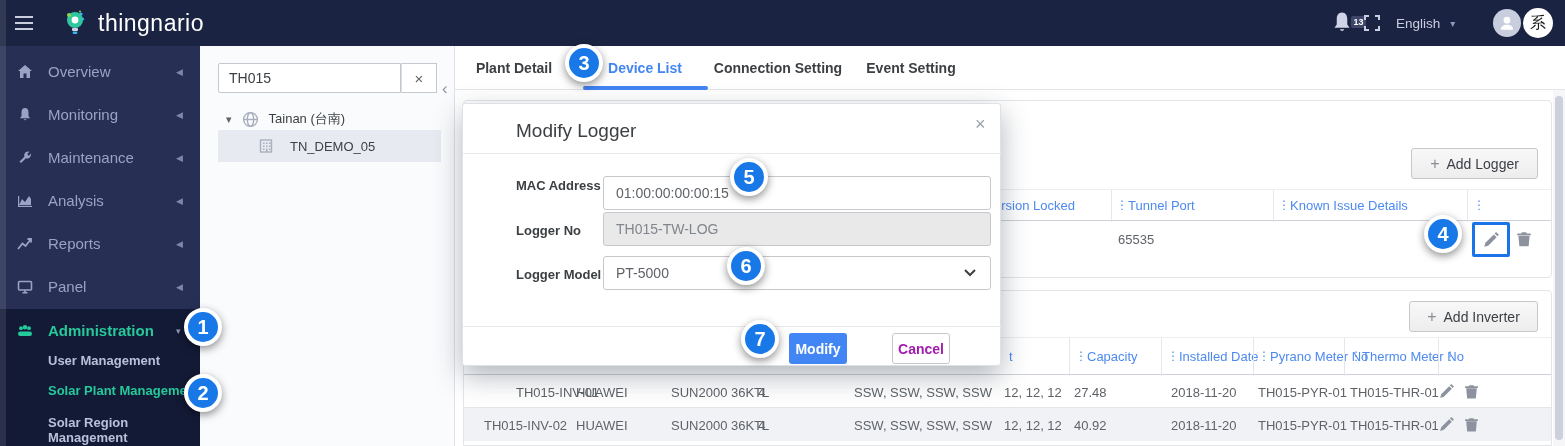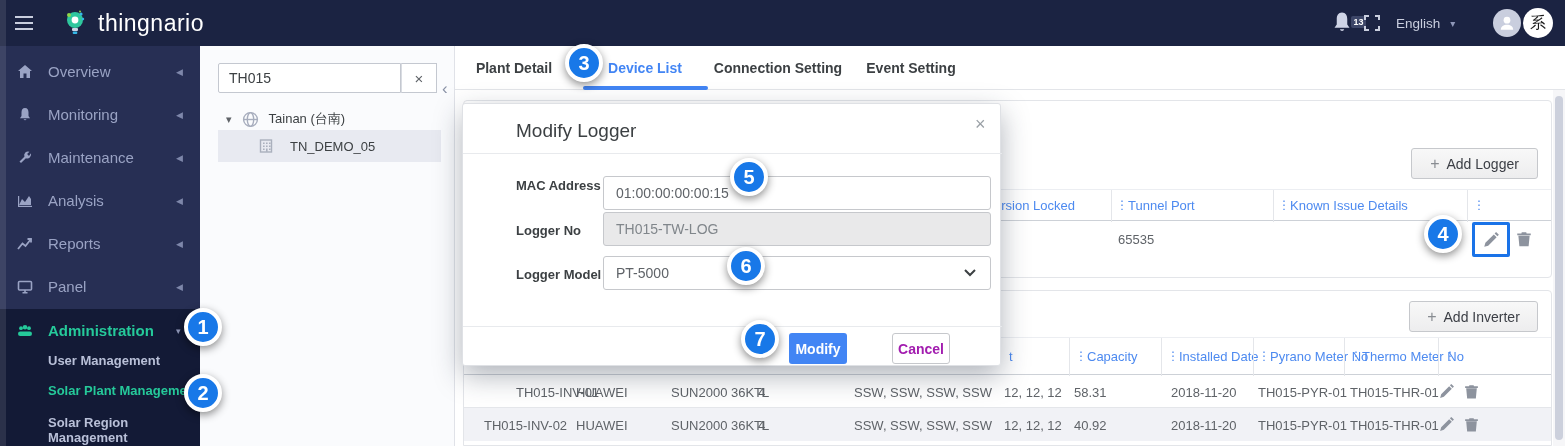--- a/index.html
+++ b/index.html
@@ -297,21 +297,21 @@
       <div class="col-div" style="left:974px; top:0; height:38px;"></div>
     </div>
 
     <div>
       <span class="cell" style="left:12px; top:94px;margin-left:40px;">TH015-INV-01</span>
       <span class="cell" style="left:112px; top:94px;">HUAWEI</span>
       <span class="cell" style="left:207px; top:94px;">SUN2000 36KTL</span>
       <span class="cell" style="left:294px; top:94px;">4</span>
       <span class="cell" style="left:390px; top:94px; width:143px; overflow:hidden;">SSW, SSW, SSW, SSW</span>
       <span class="cell" style="left:540px; top:94px;">12, 12, 12</span>
-      <span class="cell" style="left:610px; top:94px;">58.31</span>
+      <span class="cell" style="left:610px; top:94px;">27.48</span>
       <span class="cell" style="left:707px; top:94px;">2018-11-20</span>
       <span class="cell" style="left:794px; top:94px;">TH015-PYR-01</span>
       <span class="cell" style="left:886px; top:94px;">TH015-THR-01</span>
       <svg class="icon-btn" style="position:absolute; left:974px; top:92px;" width="17" height="17" viewBox="0 0 16 16">
           <path fill="#8d939e" d="M2 14l1-3.5L10.5 3l2.5 2.5L5.5 13zM11.2 2.2l1.3-1.3 2.5 2.5-1.3 1.3z"></path>
         </svg>
       <svg class="icon-btn" style="position:absolute; left:999px; top:92px;" width="17" height="17" viewBox="0 0 16 16">
           <path fill="#8d939e" d="M3 5h10l-.9 9.5H3.9zM6 2h4l.3 1H14v1.6H2V3h3.7z"></path>
         </svg>
       <div class="col-div" style="left:0; top:116px; width:1087px; height:1px;"></div>

